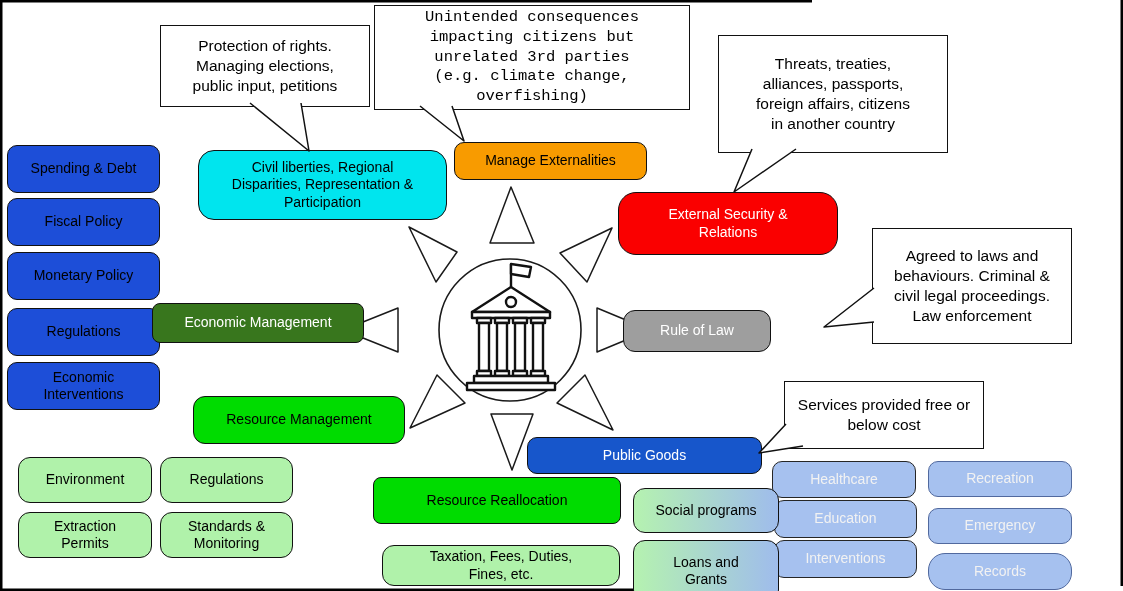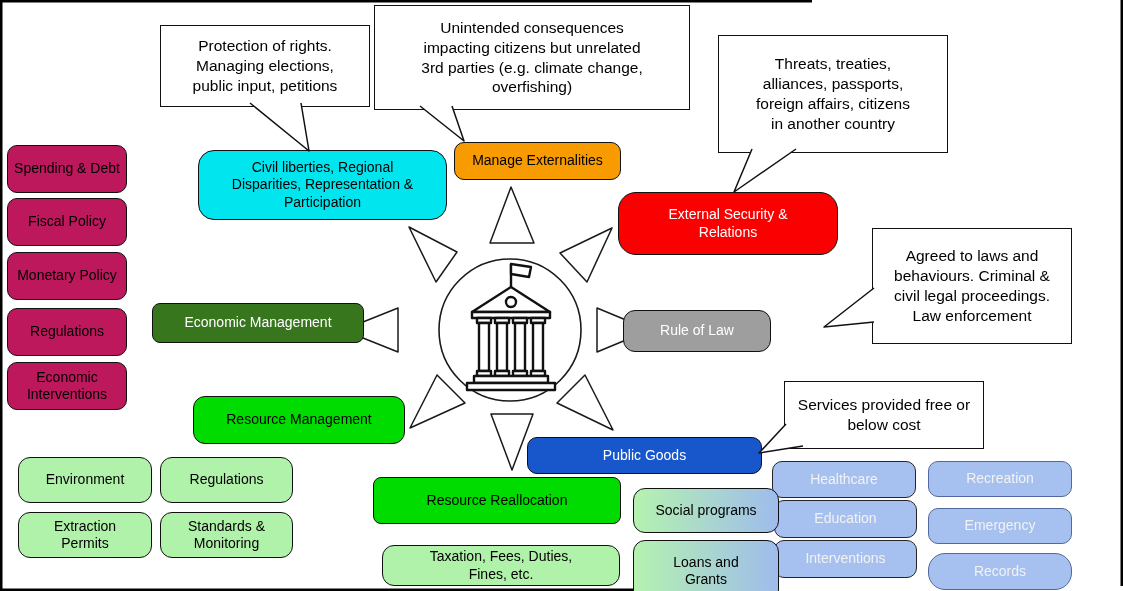--- a/index.html
+++ b/index.html
@@ -5,36 +5,36 @@
   html,body{margin:0;padding:0;background:#fff;}
   .canvas{position:relative;width:1123px;height:591px;background:#fff;overflow:hidden;
           font-family:"Liberation Sans",sans-serif;color:#000;}
   svg.layer{position:absolute;left:0;top:0;pointer-events:none;}
   .under{z-index:1;} .over{z-index:6;}
   .box{position:absolute;display:flex;align-items:center;justify-content:center;
        text-align:center;box-sizing:border-box;line-height:1.22;}
   
   .callout{background:#fff;border:1.6px solid #111;font-size:15.5px;line-height:1.28;z-index:5;}
   .c1{left:160px;top:25px;width:210px;height:82px;padding:0 24px;}
-  .c2{left:374px;top:5px;width:316px;height:105px;padding:0 40px;}
+  .c2{left:374px;top:5px;width:316px;height:105px;padding:0 40px;font-family:Liberation Mono, monospace;}
   .c3{left:718px;top:35px;width:230px;height:118px;padding:0 30px;}
   .c4{left:872px;top:228px;width:200px;height:116px;padding:0 10px;}
   .c5{left:784px;top:381px;width:200px;height:68px;padding:0 10px;}
   
   .fn{border:1.6px solid #111;font-size:14px;z-index:4;}
   .civil{left:198px;top:150px;width:249px;height:70px;background:#00E5EE;border-radius:16px;padding:0 18px;}
-  .ext{left:454px;top:142px;width:167px;height:38px;background:#F89B00;border-radius:10px;}
+  .ext{left:454px;top:142px;width:193px;height:38px;background:#F89B00;border-radius:10px;}
   .sec{left:618px;top:192px;width:220px;height:63px;background:#FA0000;border-radius:18px;color:#fff;padding:0 34px;}
   .law{left:623px;top:310px;width:148px;height:42px;background:#9E9E9E;border-radius:12px;color:#fff;}
   .econ{left:152px;top:303px;width:212px;height:40px;background:#38761D;border-radius:8px;color:#fff;}
   .resm{left:193px;top:396px;width:212px;height:48px;background:#00DC00;border-radius:12px;}
   .pg{left:527px;top:437px;width:235px;height:37px;background:#1756CB;border-radius:10px;color:#fff;z-index:3;}
   .rre{left:373px;top:477px;width:248px;height:47px;background:#00DC00;border-radius:8px;z-index:2;}
   
-  .sage{background:#be185d;border:1.6px solid #111;border-radius:10px;font-size:14px;z-index:2;width:120px;left:7px;padding:0 6px;}
+  .sage{background:#1d4ed8;border:1.6px solid #111;border-radius:10px;font-size:14px;z-index:2;width:153px;left:7px;padding:0 6px;}
   .s1{top:145px;height:48px;} .s2{top:198px;height:48px;} .s3{top:252px;height:48px;}
   .s4{top:308px;height:48px;} .s5{top:362px;height:48px;}
   
   .mint{background:#B0F2AA;border:1.6px solid #111;border-radius:12px;font-size:14px;z-index:2;}
   .m-env{left:18px;top:457px;width:134px;height:46px;}
   .m-reg{left:160px;top:457px;width:133px;height:46px;}
   .m-ext{left:18px;top:512px;width:134px;height:46px;padding:0 26px;}
   .m-std{left:160px;top:512px;width:133px;height:46px;padding:0 8px;}
   .m-tax{left:382px;top:545px;width:238px;height:41px;padding:0 26px;text-align:center;}
   

